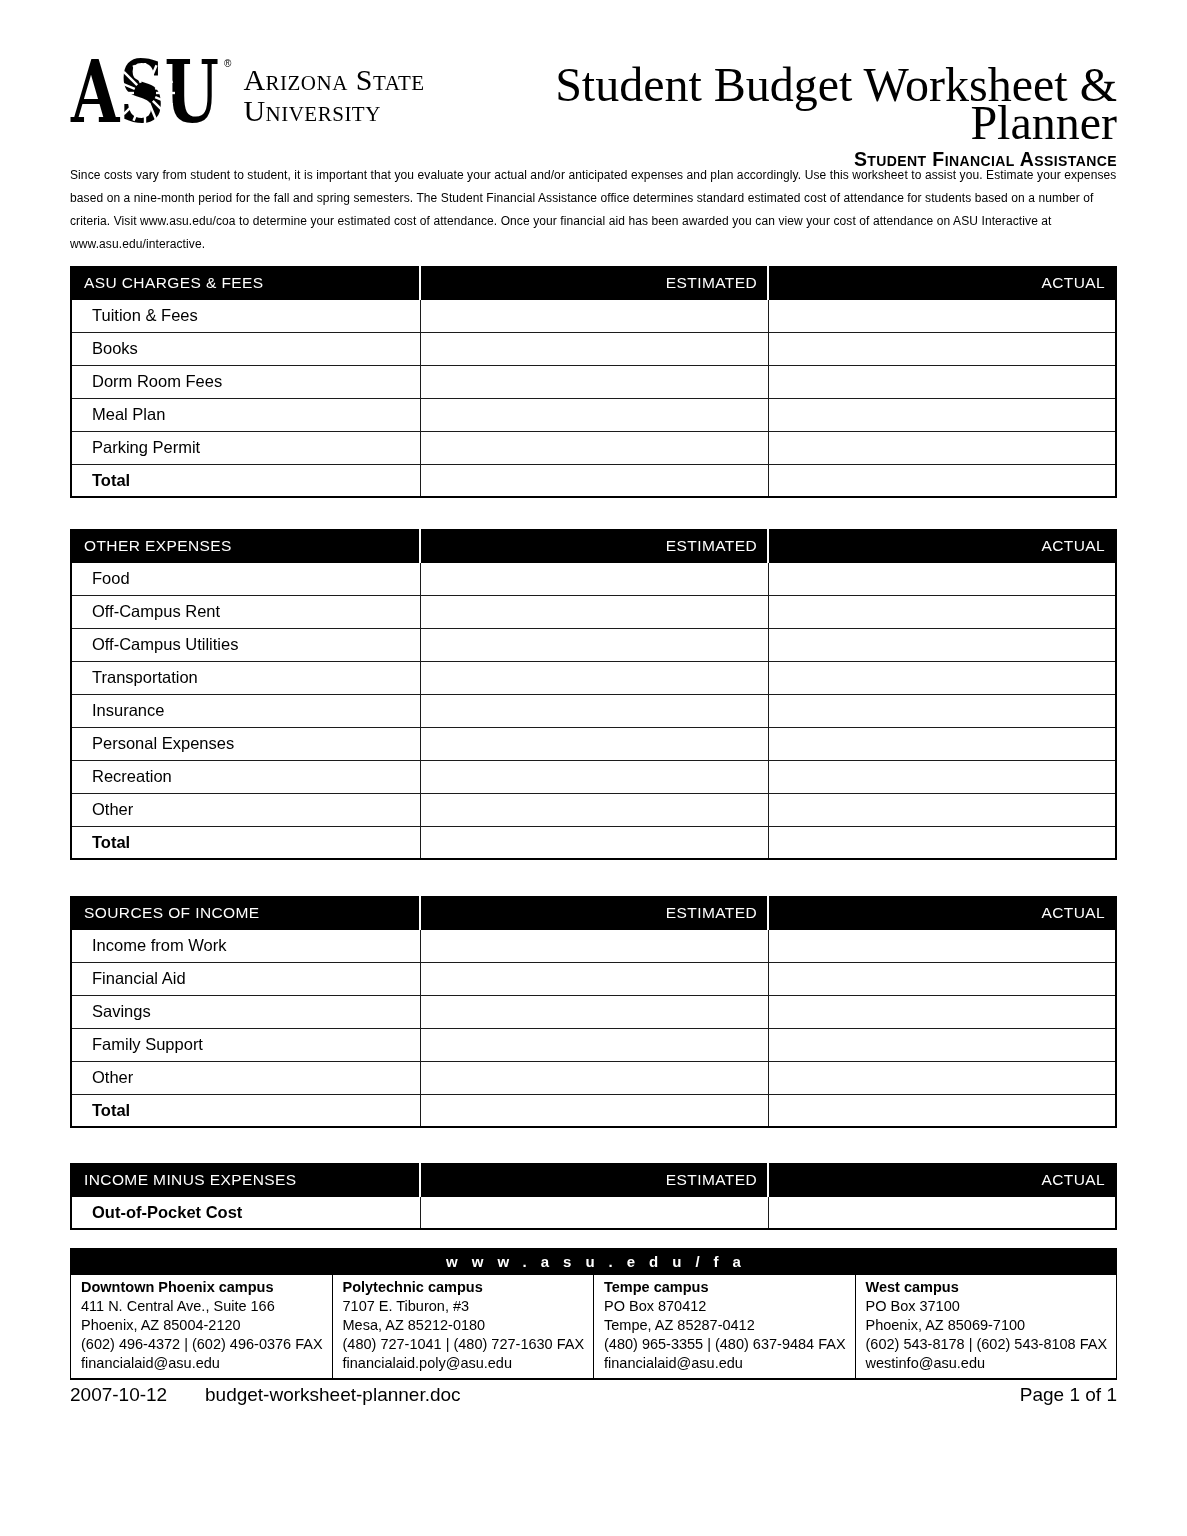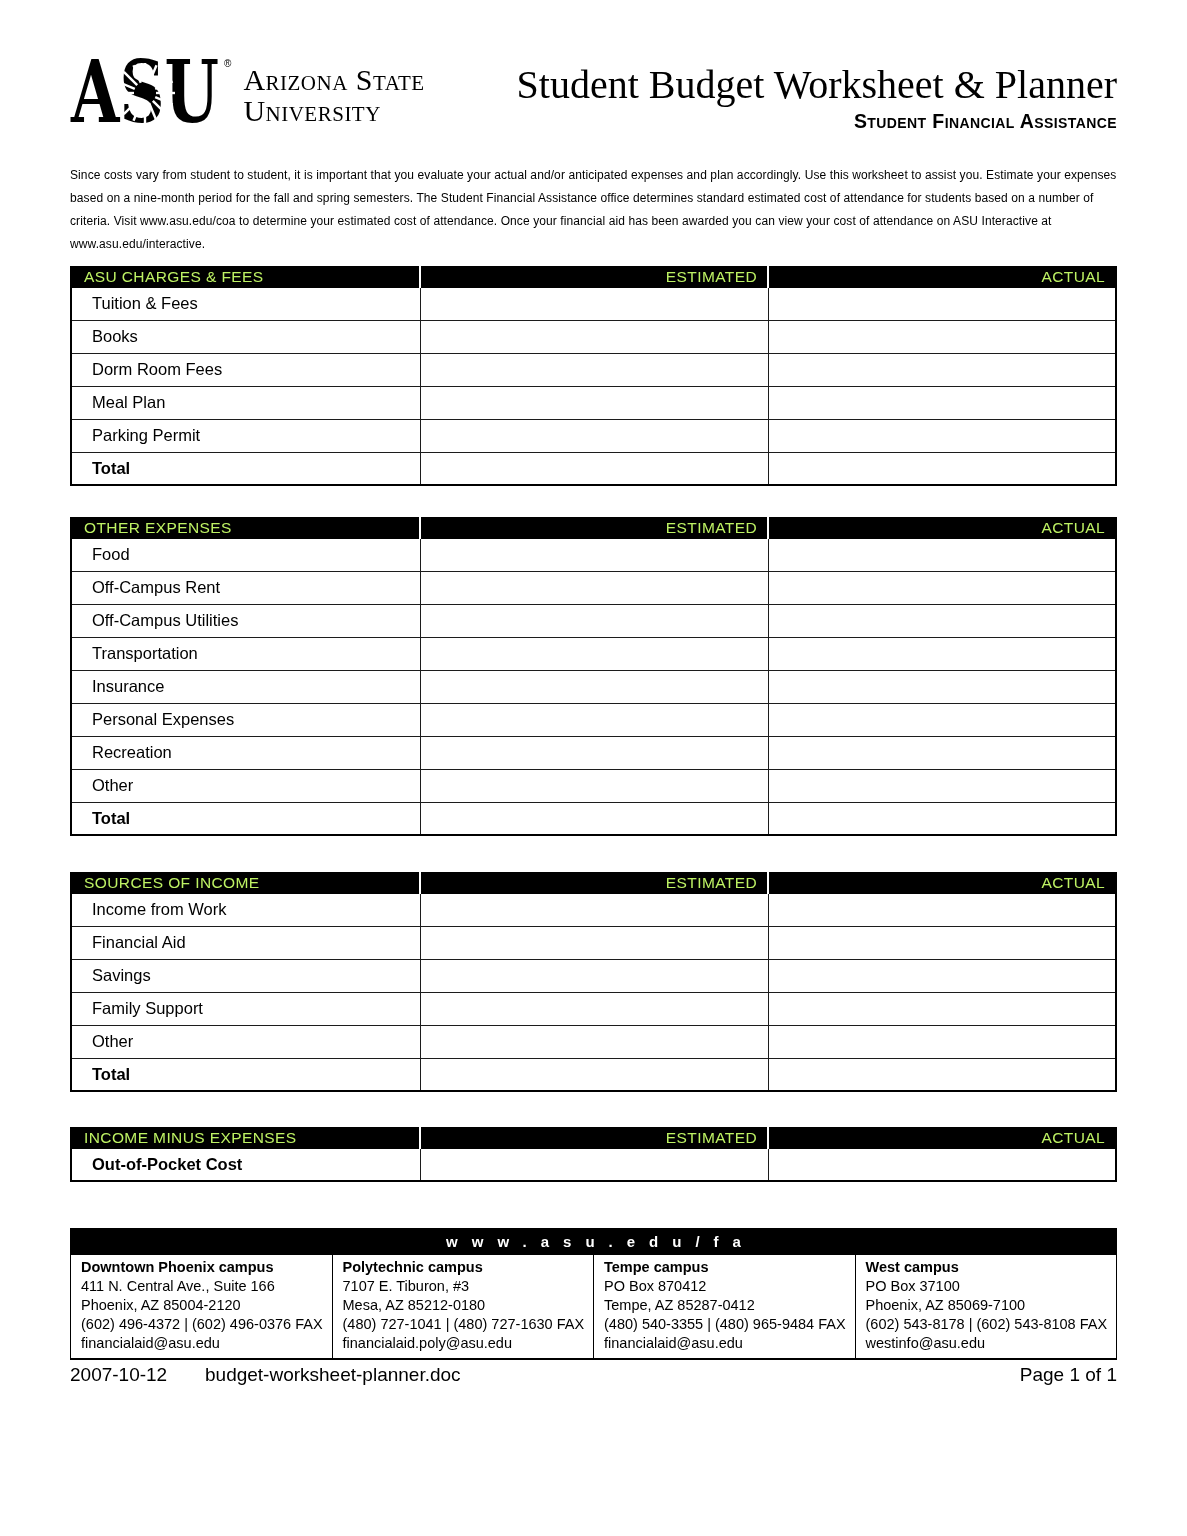--- a/index.html
+++ b/index.html
@@ -23,21 +23,21 @@
     font-family:"Liberation Serif", serif;
     font-variant:small-caps;
     font-size:30px; line-height:31px;
     letter-spacing:0.5px;
     padding-top:8px;
   }
   .title-block { flex:1; text-align:right; padding-top:10px; }
   .doc-title {
     font-family:"Liberation Serif", serif;
     font-weight:400;
-    font-size:40px; line-height:38px;
+    font-size:48px; line-height:38px;
   }
   .doc-subtitle {
     font-variant:small-caps;
     font-weight:bold;
     font-size:19.5px;
     letter-spacing:0.4px;
     margin-top:6px;
   }
   
   .intro {
@@ -54,40 +54,40 @@
     border:2px solid #000;
   }
   .mt-t1 { margin-top:10px; }
   .mt-t2 { margin-top:31px; }
   .mt-t3 { margin-top:36px; }
   .mt-t4 { margin-top:35px; }
   table.wtable col.c1 { width:33.4%; }
   table.wtable col.c2 { width:33.3%; }
   table.wtable col.c3 { width:33.3%; }
   table.wtable th {
-    background:#000; color:#bef264;
-    height:20px;
+    background:#000; color:#ffffff;
+    height:32px;
     font-weight:400;
     font-size:15.5px;
     letter-spacing:0.4px;
     padding:0 10px;
     border:1px solid #000;
   }
   table.wtable th.th-title { text-align:left; padding-left:12px; }
   table.wtable th.th-col { text-align:right; border-left:2px solid #fff; }
   table.wtable td {
     height:33px;
     border:1.5px solid #1c1c1c;
     font-size:16.5px;
     padding:0 10px;
   }
   table.wtable td.lbl { padding-left:20px; }
   table.wtable tr.total-row td.lbl { font-weight:bold; }
   
-  .footer-block { margin-top:46px;border-radius:21px; }
+  .footer-block { margin-top:18px;border-radius:21px; }
   .banner {
     background:#000; color:#fff;
     height:27px;
     display:flex; align-items:center; justify-content:center;
     font-weight:bold; font-size:15px;
     letter-spacing:14px;
     padding-left:14px; 
   }
   .campuses {
     display:flex;
@@ -349,21 +349,21 @@
         <div class="campus-name">Polytechnic campus</div>
         <div>7107 E. Tiburon, #3</div>
         <div>Mesa, AZ 85212-0180</div>
         <div>(480) 727-1041 | (480) 727-1630 FAX</div>
         <div>financialaid.poly@asu.edu</div>
       </div>
       <div class="campus">
         <div class="campus-name">Tempe campus</div>
         <div>PO Box 870412</div>
         <div>Tempe, AZ  85287-0412</div>
-        <div>(480) 540-3355 | (480) 965-9484 FAX</div>
+        <div>(480) 965-3355 | (480) 637-9484 FAX</div>
         <div>financialaid@asu.edu</div>
       </div>
       <div class="campus">
         <div class="campus-name">West campus</div>
         <div>PO Box 37100</div>
         <div>Phoenix, AZ  85069-7100</div>
         <div>(602) 543-8178 | (602) 543-8108 FAX</div>
         <div>westinfo@asu.edu</div>
       </div>
     </div>

